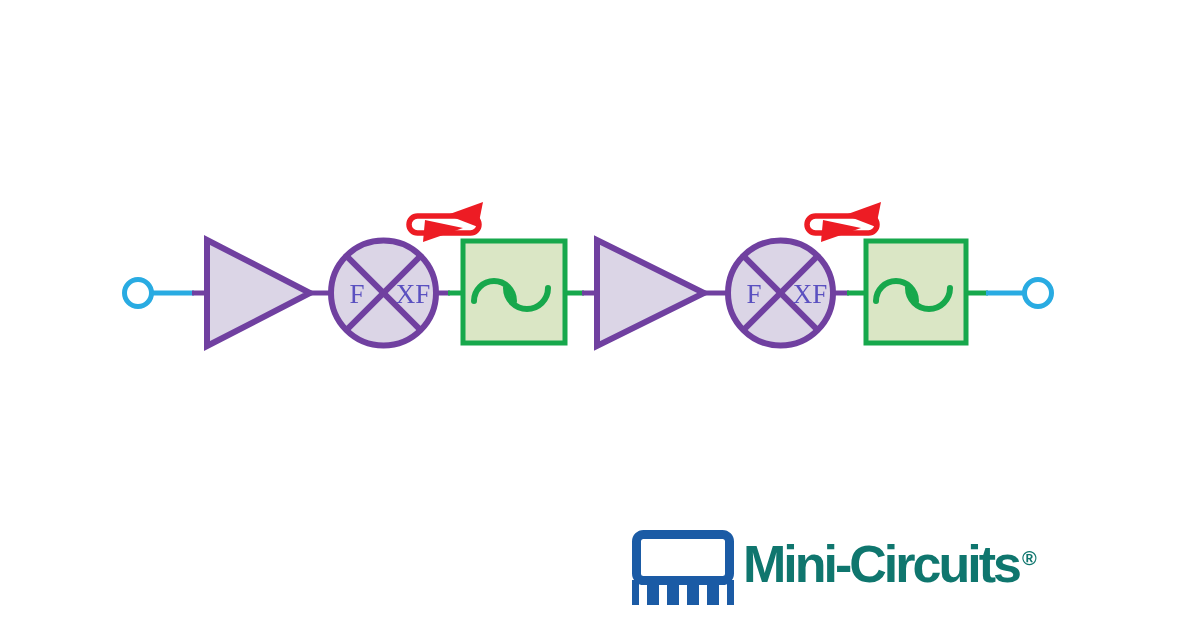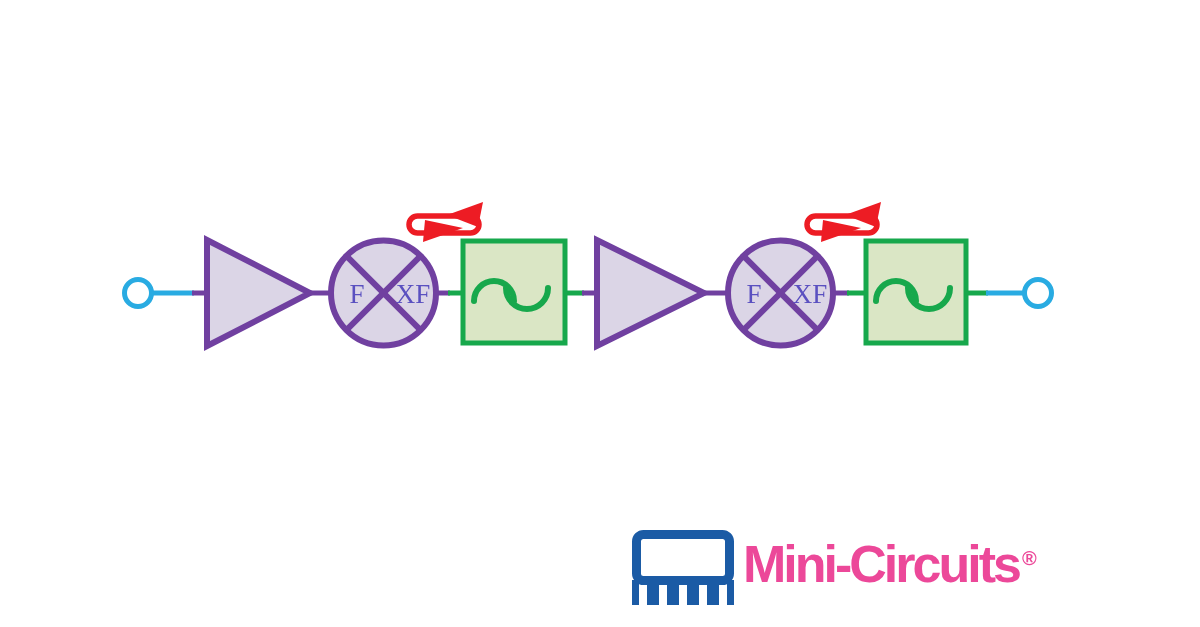--- a/index.html
+++ b/index.html
@@ -31,21 +31,21 @@
     top: 527px;
     display: flex;
     align-items: flex-start;
   }
   .logo-icon {
     display: block;
     margin-top: 3px;
   }
   .logo-text {
     margin-left: 9px;
-    color: #ec4899;
+    color: #0f766e;
     font-weight: bold;
     font-size: 52px;
     letter-spacing: -3px;
     line-height: 75px;
     white-space: nowrap;
   }
   .logo-text .reg {
     display: inline-block;
     font-size: 20px;
     letter-spacing: 0;

